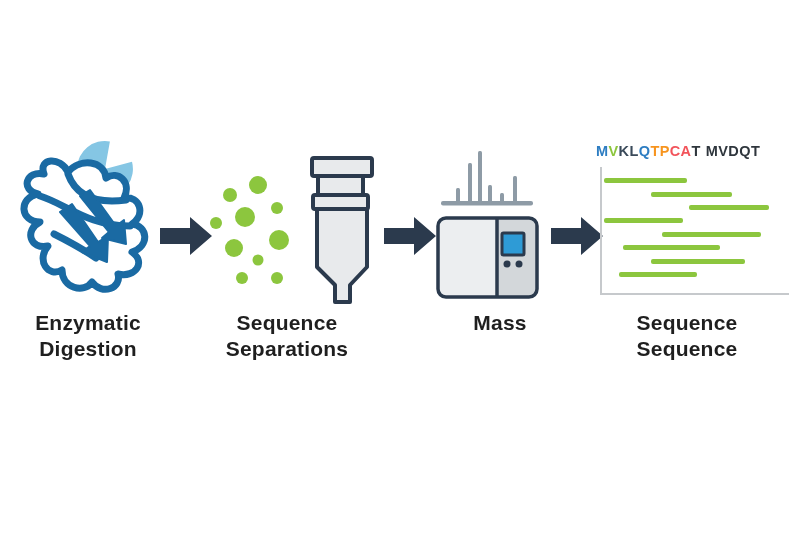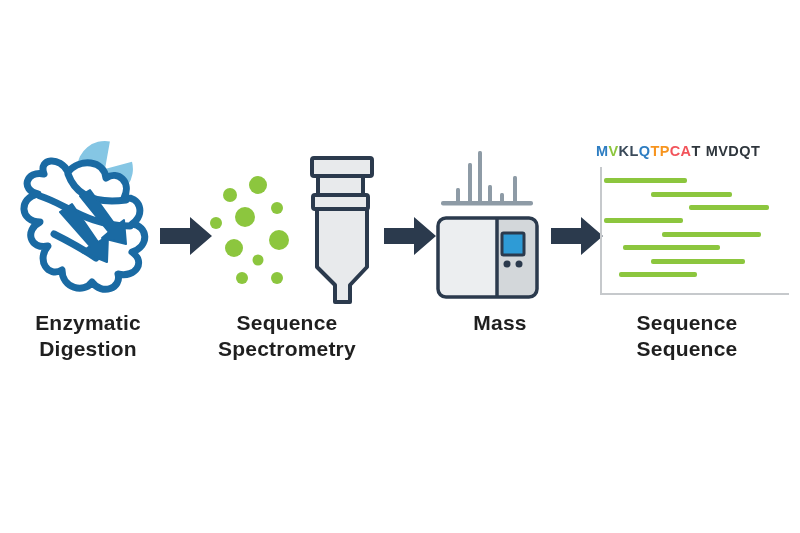--- a/index.html
+++ b/index.html
@@ -136,21 +136,21 @@
       <div class="coverage-bar" style="left: 49px; top: 92px; width: 94px; background: rgb(140, 198, 62);"></div>
       <div class="coverage-bar" style="left: 17px; top: 105px; width: 78px; background: rgb(140, 198, 62);"></div>
     </div>
 
   <div class="step-label" style="left:-12px;top:310px;">
     <div>Enzymatic</div>
     <div>Digestion</div>
   </div>
   <div class="step-label" style="left:187px;top:310px;">
     <div>Sequence</div>
-    <div>Spectrometry</div>
+    <div>Separations</div>
   </div>
   <div class="step-label" style="left:400px;top:310px;">
     <div>Mass</div>
   </div>
   <div class="step-label" style="left:587px;top:310px;text-align:center;">
     <div>Sequence</div>
     <div>Sequence</div>
   </div>
 
 </div>

